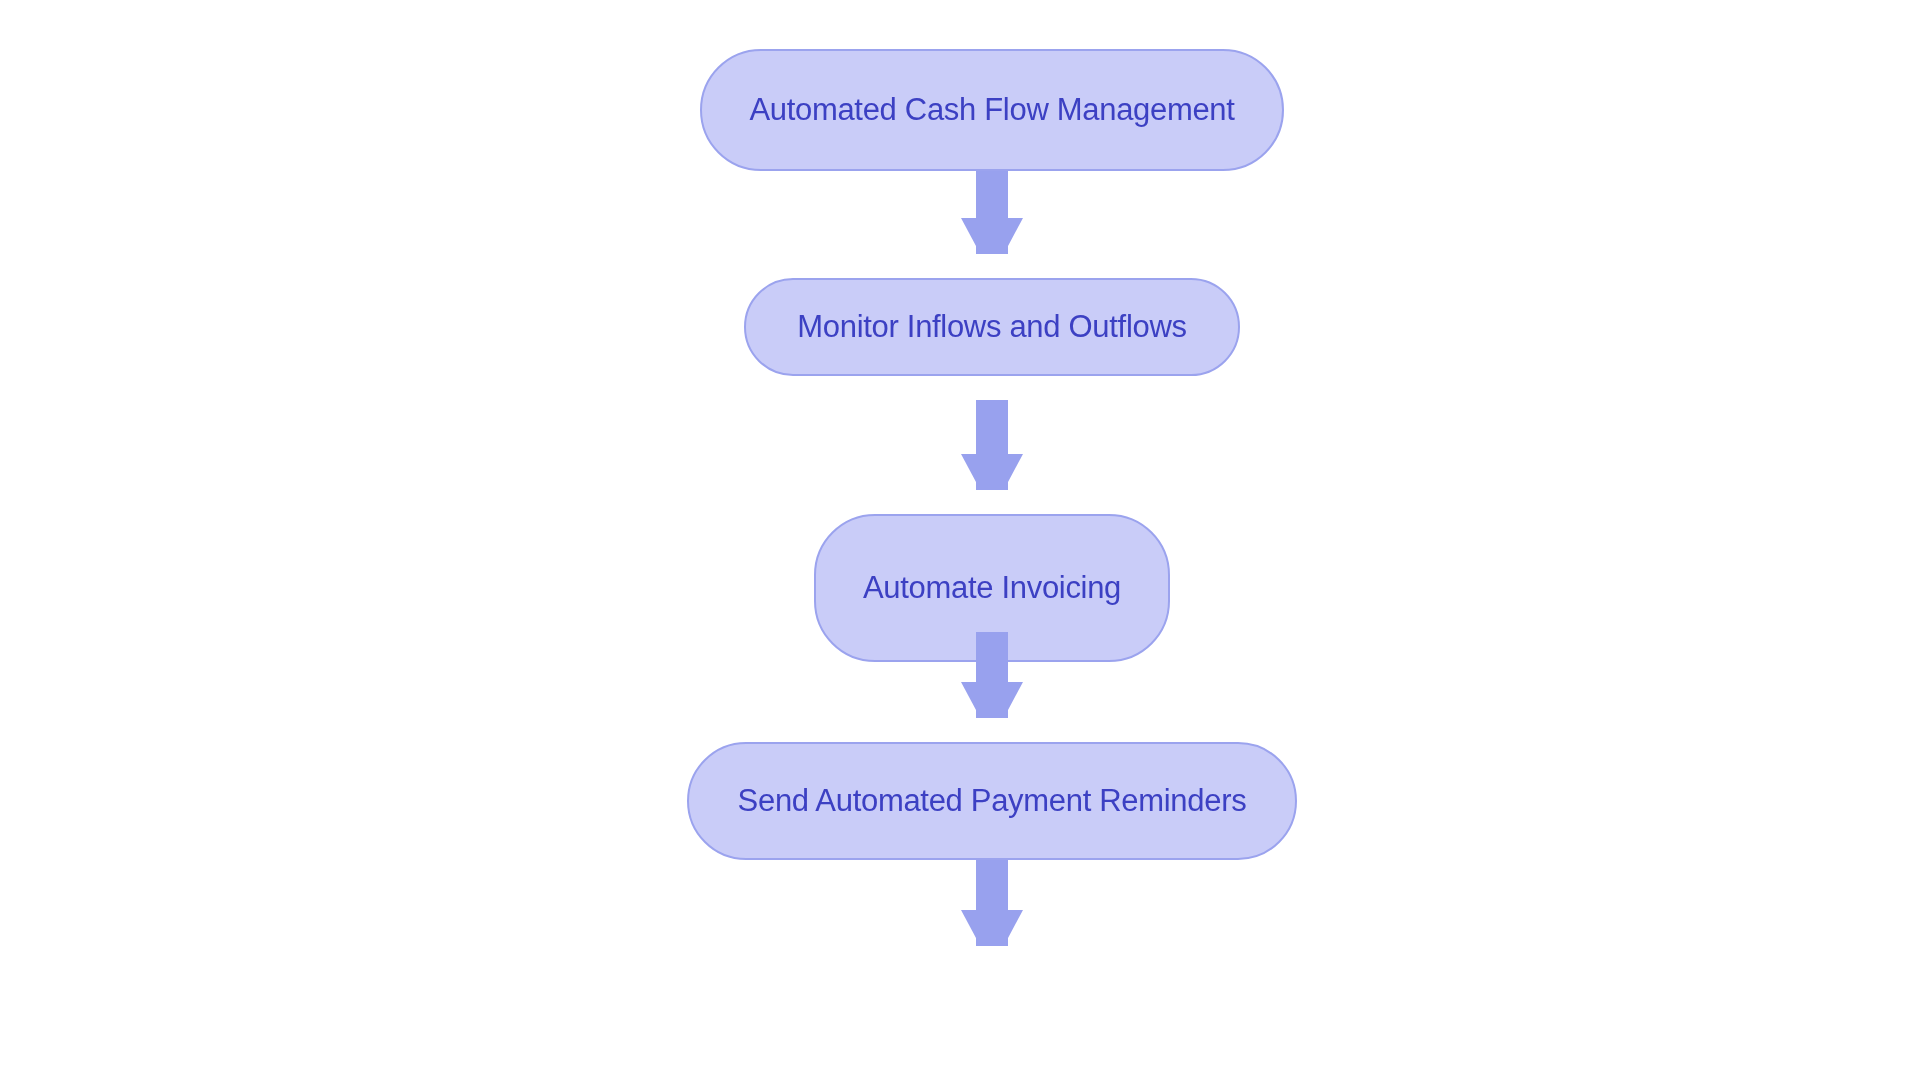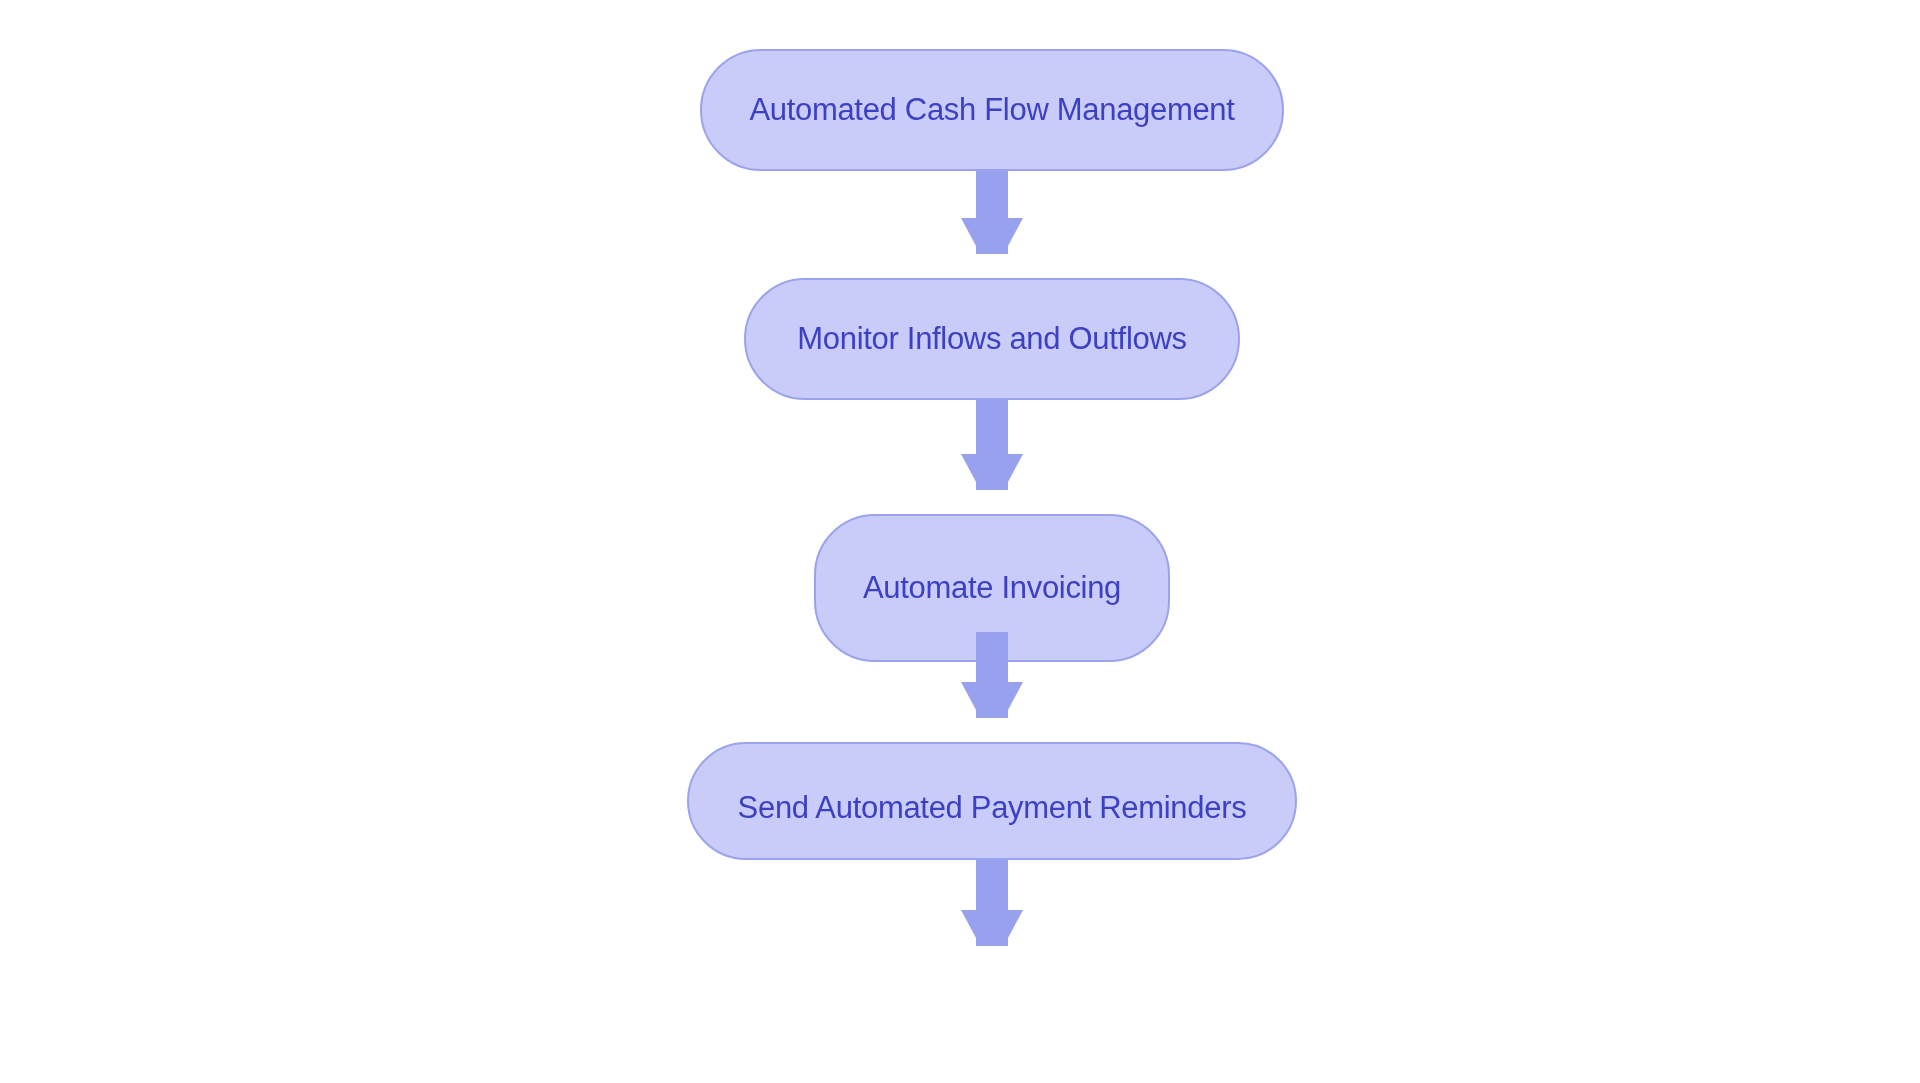--- a/index.html
+++ b/index.html
@@ -31,23 +31,23 @@
     justify-content: center;
   }
   .node-label {
     color: var(--node-text);
     font-size: 31px;
     letter-spacing: -0.01em;
     white-space: nowrap;
     text-align: center;
   }
   .node-1 { top: 17px;  width: 584px; height: 122px; }
-  .node-2 { top: 246px; width: 496px; height: 122px; }
+  .node-2 { top: 246px; width: 496px; height: 98px; }
   .node-3 { top: 482px; width: 356px; height: 148px; }
-  .node-4 { top: 710px; width: 610px; height: 118px; align-items: flex-end; }
+  .node-4 { top: 710px; width: 610px; height: 118px; }
   .node-5 { top: 938px; width: 550px; height: 118px; }
 
   .connector {
     position: absolute;
     left: 50%;
     transform: translateX(-50%);
     width: 30px;
   }
   .connector-1 { top: 139px; height: 107px; }
   .connector-2 { top: 368px; height: 114px; }

